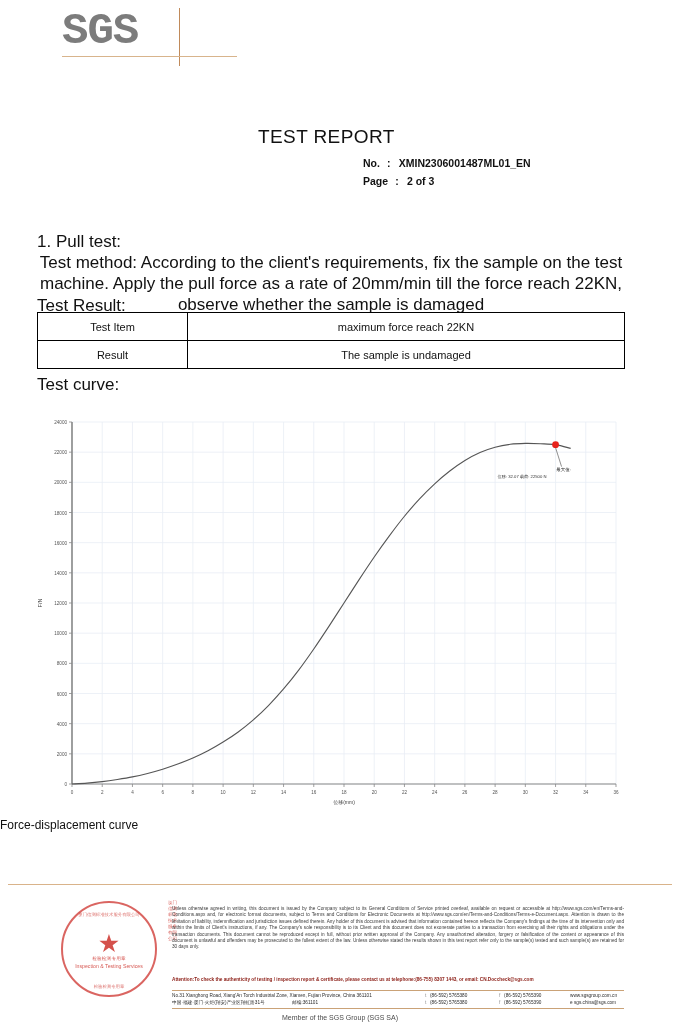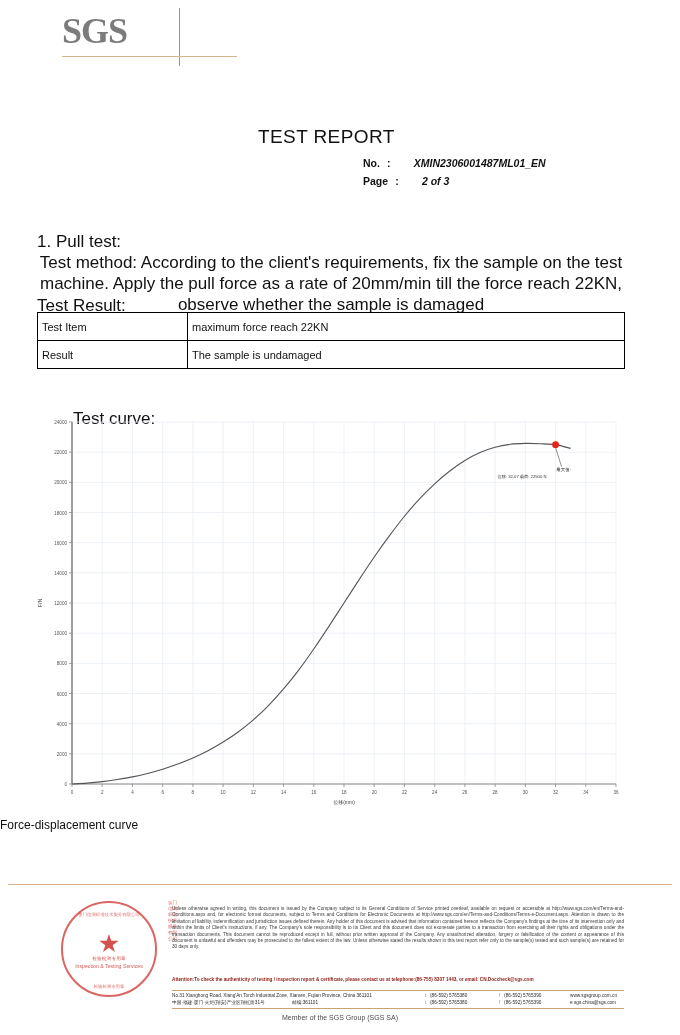--- a/index.html
+++ b/index.html
@@ -16,23 +16,23 @@
 
   
   .logo-wrap {
     position: absolute;
     left: 62px;
     top: 6px;
     width: 180px;
     height: 62px;
   }
   .logo-text {
-    font-family: Liberation Serif, serif;
+    font-family: Liberation Mono, monospace;
     font-weight: bold;
-    font-size: 36px;
+    font-size: 44px;
     letter-spacing: -1px;
     color: #7c7c7c;
     line-height: 50px;
     position: absolute;
     left: 0;
     top: 0;
   }
   .logo-vbar {
     position: absolute;
     left: 117px;
@@ -66,21 +66,21 @@
   }
   .meta-row {
     font-size: 10.5px;
     font-weight: bold;
     margin-left: 105px;
     line-height: 18px;
     white-space: nowrap;
   }
   .meta-label { display: inline-block; }
   .meta-colon { display: inline-block; width: 12px; text-align: center; }
-  .meta-value { display: inline-block; margin-left: 16px; font-style: italic; }
+  .meta-value { display: inline-block; margin-left: 1px; }
 
   
   .body-text {
     position: absolute;
     left: 37px;
     width: 600px;
     font-size: 17px;
     line-height: 21px;
   }
   #sec-heading  { top: 231px; }
@@ -92,28 +92,28 @@
     position: absolute;
     left: 37px;
     top: 312px;
     width: 588px;
     border-collapse: collapse;
     font-size: 11px;
   }
   .result-table td {
     border: 1px solid #000;
     height: 28px;
-    text-align: left;
+    text-align: center;
     vertical-align: middle;
     padding: 0 4px;
   }
   .result-table td.col-label { width: 150px; }
 
   
-  #curve-label { top: 408px; margin-left: 36px; }
+  #curve-label { top: 374px; }
   .chart-area {
     position: absolute;
     left: 30px;
     top: 412px;
     width: 600px;
     height: 400px;
   }
   .chart-caption {
     position: absolute;
     left: 0;

